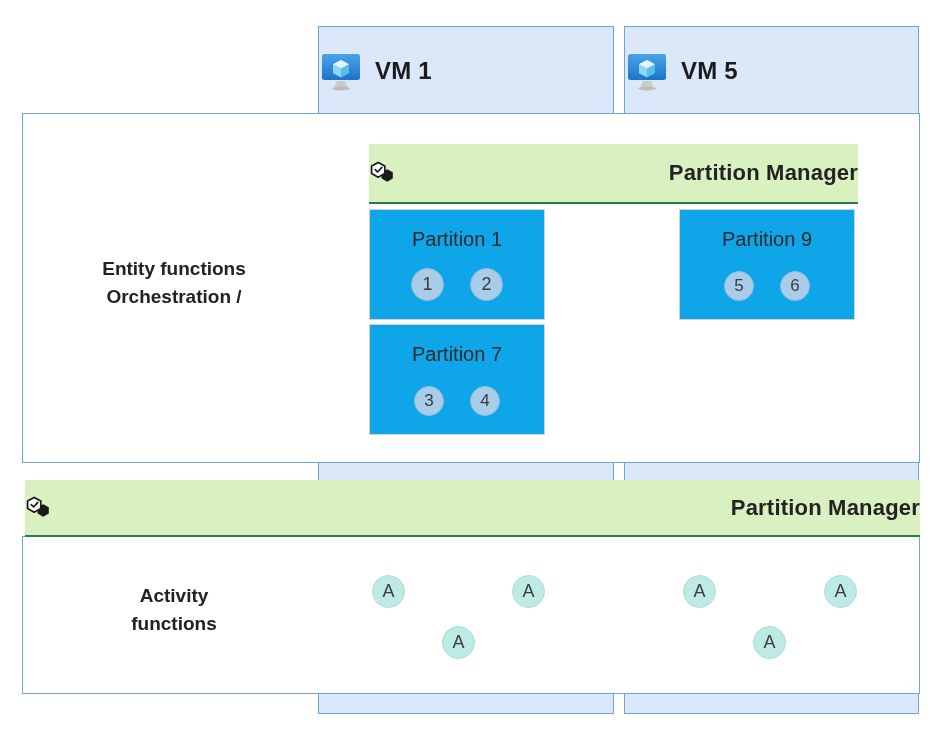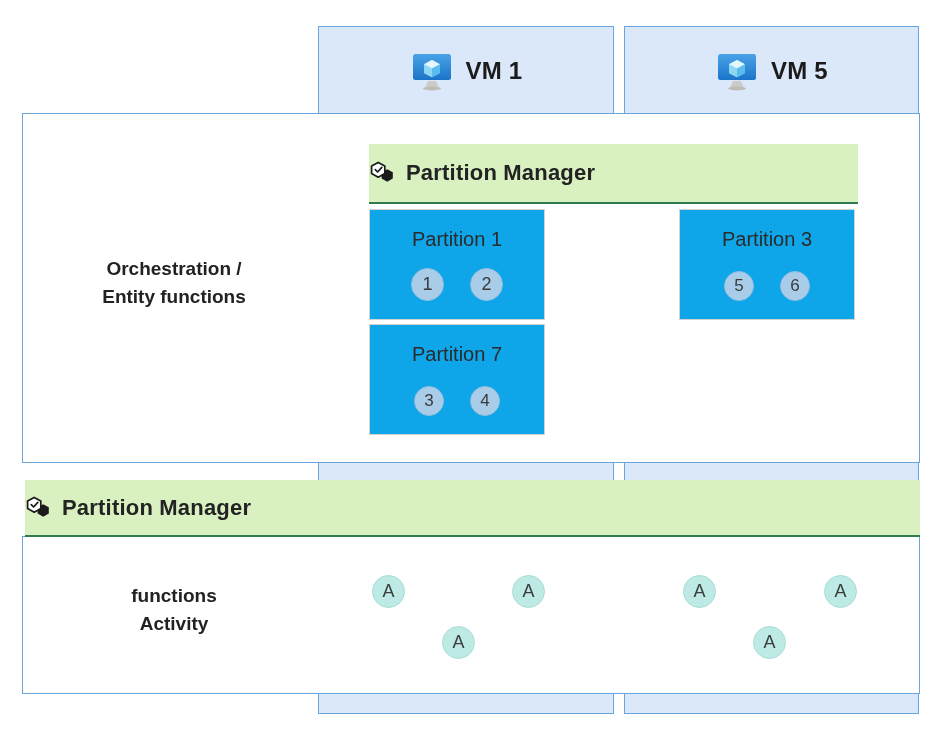--- a/index.html
+++ b/index.html
@@ -31,21 +31,20 @@
   #vm-col-2 { left: 624px; top: 26px; width: 295px; height: 688px; }
 
   .vm-header {
     position: absolute;
     top: 0;
     left: 0;
     width: 100%;
     height: 88px;
     display: flex;
     align-items: center;
-    justify-content: center;
     gap: 12px;
   }
   .vm-label {
     font-size: 24px;
     font-weight: bold;
     color: #1b1b1b;
     letter-spacing: .2px;
   }
 
   
@@ -78,21 +77,21 @@
   #label-activity      { left: 40px; top: 582px; width: 268px; }
 
   
   .pm-bar {
     position: absolute;
     background: #d9f0c1;
     border-bottom: 2px solid #2f7a4f;
     box-sizing: border-box;
     display: flex;
     align-items: center;
-    justify-content: flex-start;
+    justify-content: space-between;
     gap: 11px;
   }
   #pm-bar-top    { left: 369px; top: 144px; width: 489px; height: 60px; }
   #pm-bar-bottom { left: 25px;  top: 480px; width: 895px; height: 57px; }
 
   .pm-label {
     font-size: 22px;
     font-weight: bold;
     color: #232323;
     letter-spacing: .2px;
@@ -218,22 +217,22 @@
           </g>
         </svg>
       </span>
       <span class="vm-label">VM 5</span>
     </div>
   </div>
 
   <div class="panel" id="panel-orchestration"></div>
 
   <div class="row-label" id="label-orchestration">
+    <div>Entity functions</div>
     <div>Orchestration /</div>
-    <div>Entity functions</div>
   </div>
 
   <div class="pm-bar" id="pm-bar-top">
     <span class="pm-icon">
       <svg viewBox="0 0 26 26" width="26" height="26">
         <path d="M18.2 9.2 l5.6 3.1 v6.3 l-5.6 3.1 l-5.6 -3.1 v-6.3 z" fill="#1b1b1b"></path>
         <path d="M9.2 2.4 l6.6 3.7 v7.4 l-6.6 3.7 l-6.6 -3.7 v-7.4 z" fill="#ffffff" stroke="#1b1b1b" stroke-width="1.7" stroke-linejoin="round"></path>
         <path d="M6.3 9.6 l2.3 2.4 l4.2 -4.6" fill="none" stroke="#1b1b1b" stroke-width="1.7" stroke-linecap="round" stroke-linejoin="round"></path>
       </svg>
     </span>
@@ -250,43 +249,43 @@
 
   <div class="partition" id="partition-2">
     <div class="partition-title">Partition 7</div>
     <div class="instances">
       <span class="instance small">3</span>
       <span class="instance small">4</span>
     </div>
   </div>
 
   <div class="partition" id="partition-3">
-    <div class="partition-title">Partition 3</div>
+    <div class="partition-title">Partition 9</div>
     <div class="instances">
       <span class="instance small">5</span>
       <span class="instance small">6</span>
     </div>
   </div>
 
   <div class="panel" id="panel-activity"></div>
 
   <div class="pm-bar" id="pm-bar-bottom">
     <span class="pm-icon">
       <svg viewBox="0 0 26 26" width="26" height="26">
         <path d="M18.2 9.2 l5.6 3.1 v6.3 l-5.6 3.1 l-5.6 -3.1 v-6.3 z" fill="#1b1b1b"></path>
         <path d="M9.2 2.4 l6.6 3.7 v7.4 l-6.6 3.7 l-6.6 -3.7 v-7.4 z" fill="#ffffff" stroke="#1b1b1b" stroke-width="1.7" stroke-linejoin="round"></path>
         <path d="M6.3 9.6 l2.3 2.4 l4.2 -4.6" fill="none" stroke="#1b1b1b" stroke-width="1.7" stroke-linecap="round" stroke-linejoin="round"></path>
       </svg>
     </span>
     <span class="pm-label">Partition Manager</span>
   </div>
 
   <div class="row-label" id="label-activity">
+    <div>Activity</div>
     <div>functions</div>
-    <div>Activity</div>
   </div>
 
   <span class="activity" style="left:372px; top:575px;">A</span>
   <span class="activity" style="left:512px; top:575px;">A</span>
   <span class="activity" style="left:442px; top:626px;">A</span>
 
   <span class="activity" style="left:683px; top:575px;">A</span>
   <span class="activity" style="left:824px; top:575px;">A</span>
   <span class="activity" style="left:753px; top:626px;">A</span>
 

